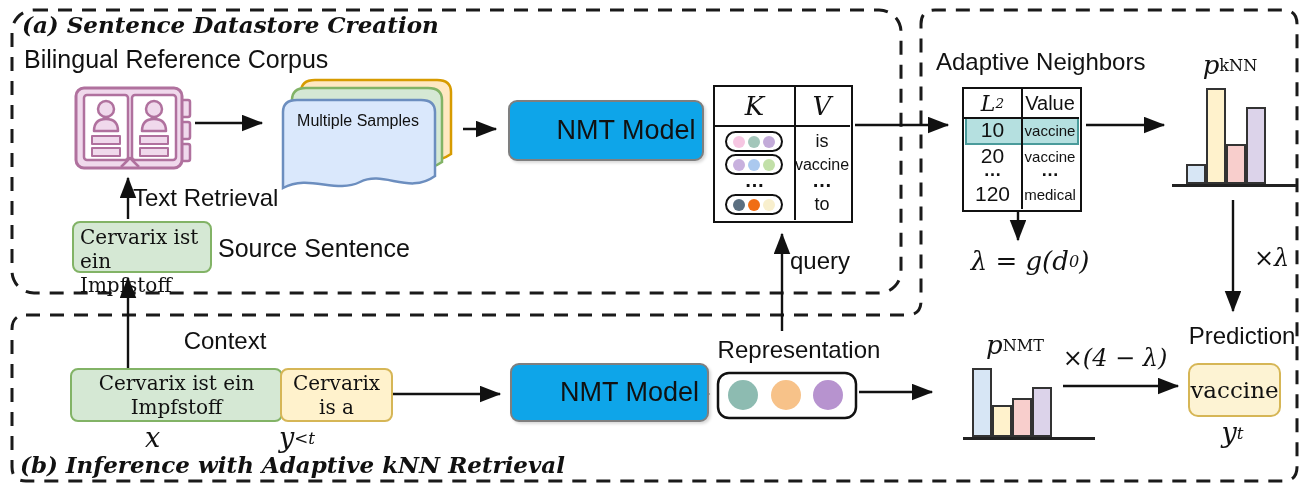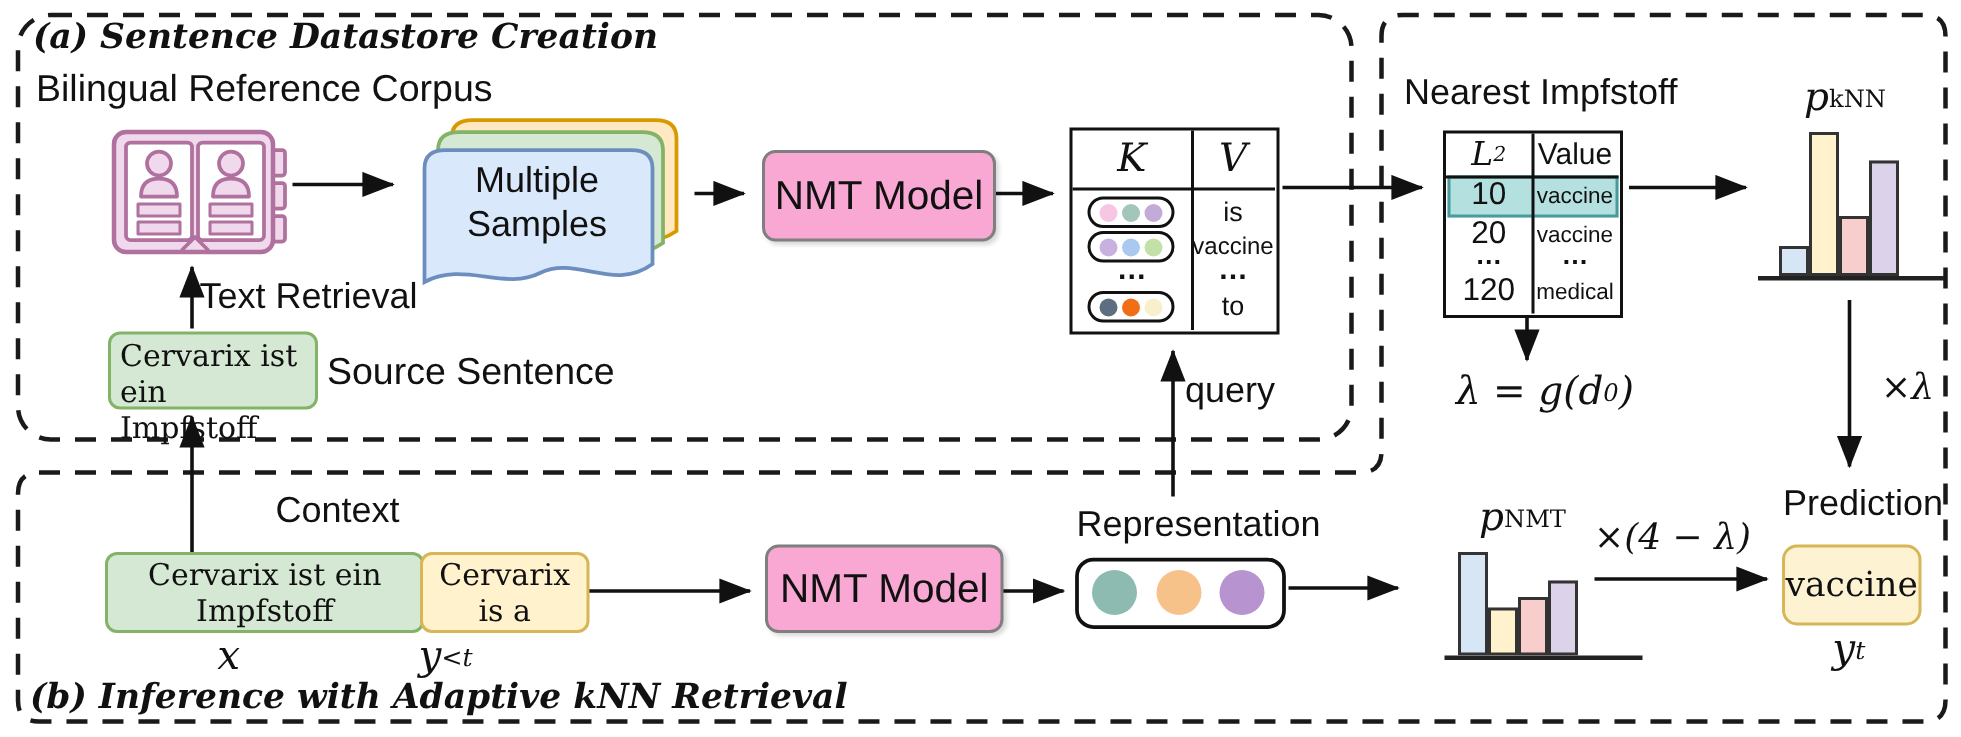--- a/index.html
+++ b/index.html
@@ -3,22 +3,22 @@
 <meta charset="utf-8">
 <style>
   html,body{margin:0;padding:0;background:#fff;}
   #canvas{position:relative;width:1307px;height:491px;background:#fff;overflow:hidden;}
   .abs{position:absolute;}
   .sans{font-family:"Liberation Sans",sans-serif;color:#111;}
   .serif{font-family:"DejaVu Serif",serif;color:#111;}
   .math{font-family:"DejaVu Serif",serif;font-style:italic;color:#111;}
   .ctr{display:flex;align-items:center;justify-content:center;text-align:center;}
   .boldital{font-weight:bold;font-style:italic;}
-  .nmtbox{background:#f9a8d4;border:2px solid #7f7f7f;border-radius:9px;
-          box-shadow:2px 2px 3px rgba(0,0,0,0.15);font-size:27px;}
+  .nmtbox{background:#0ea5e9;border:2px solid #7f7f7f;border-radius:9px;
+          box-shadow:2px 2px 3px rgba(0,0,0,0.15);font-size:27px;padding-left:40px;}
   .greenbox{background:#d5e8d4;border:2px solid #82b366;border-radius:8px;}
   .yellowbox{background:#fff2cc;border:2px solid #d6b656;border-radius:8px;}
   .chart{position:absolute;border-bottom:3px solid #222;}
   .bar{position:absolute;bottom:0;border:2px solid #333;box-sizing:border-box;}
   .table-frame{position:absolute;background:#fff;border:2.5px solid #111;box-sizing:border-box;}
   .pill{position:absolute;border:2.5px solid #111;border-radius:11px;display:flex;
         align-items:center;justify-content:center;gap:3px;box-sizing:border-box;}
   .dot{width:12px;height:12px;border-radius:50%;display:inline-block;}
   .cellc{position:absolute;display:flex;align-items:center;justify-content:center;text-align:center;}
   sub{font-size:62%;}
@@ -87,21 +87,21 @@
       <line x1="859" y1="392" x2="932" y2="392" marker-end="url(#arr)"></line>
       <line x1="1063" y1="386" x2="1178" y2="386" marker-end="url(#arr)"></line>
       <line x1="1086" y1="125" x2="1164" y2="125" marker-end="url(#arr)"></line>
       <line x1="1018" y1="212" x2="1018" y2="240" marker-end="url(#arr)"></line>
       <line x1="1233" y1="200" x2="1233" y2="311" marker-end="url(#arr)"></line>
     </g>
   </svg>
 
   <div class="abs serif boldital" style="left:22px;top:11px;font-size:23px;">(a) Sentence Datastore Creation</div>
   <div class="abs sans" style="left:24px;top:45px;font-size:25px;">Bilingual Reference Corpus</div>
-  <div class="abs sans ctr" style="left:288px;top:106px;width:140px;font-size:24px;line-height:29px;">Multiple Samples</div>
+  <div class="abs sans ctr" style="left:288px;top:106px;width:140px;font-size:16px;line-height:29px;">Multiple Samples</div>
   <div class="abs sans nmtbox ctr" style="left:508px;top:100px;width:152px;height:57px;">NMT Model</div>
   <div class="abs sans" style="left:133px;top:184px;font-size:24px;">Text Retrieval</div>
   <div class="abs serif greenbox" style="left:72px;top:221px;width:140px;height:52px;font-size:20px;
        line-height:24px;padding:2px 6px;box-sizing:border-box;">Cervarix ist ein Impfstoff</div>
   <div class="abs sans" style="left:218px;top:234px;font-size:25px;">Source Sentence</div>
 
   <div class="table-frame" style="left:713px;top:85px;width:140px;height:138px;">
     <div class="abs" style="left:79px;top:0;height:133px;border-right:2.5px solid #111;"></div>
     <div class="abs" style="left:0;top:38px;width:135px;border-top:2.5px solid #111;"></div>
     <div class="cellc math" style="left:0;top:0;width:79px;height:38px;font-size:26px;">K</div>
@@ -122,21 +122,21 @@
         <span class="dot" style="background: rgb(240, 110, 21);"></span>
         <span class="dot" style="background: rgb(248, 239, 205);"></span>
       </div>
     <div class="cellc sans" style="left:79px;top:44px;width:56px;height:21px;font-size:18px;">is</div>
     <div class="cellc sans" style="left:79px;top:67px;width:56px;height:21px;font-size:16px;">vaccine</div>
     <div class="cellc sans" style="left:79px;top:84px;width:56px;height:18px;font-size:20px;font-weight:bold;">…</div>
     <div class="cellc sans" style="left:79px;top:107px;width:56px;height:21px;font-size:18px;">to</div>
   </div>
   <div class="abs sans" style="left:790px;top:247px;font-size:24px;">query</div>
 
-  <div class="abs sans" style="left:936px;top:48px;font-size:24px;">Nearest Impfstoff</div>
+  <div class="abs sans" style="left:936px;top:48px;font-size:24px;">Adaptive Neighbors</div>
   <div class="table-frame" style="left:962px;top:87px;width:120px;height:125px;">
     <div class="abs" style="left:1px;top:28px;width:110px;height:24px;background:#b5e0e0;border:2.5px solid #4a9b9b;"></div>
     <div class="abs" style="left:57px;top:0;height:120px;border-right:2.5px solid #111;"></div>
     <div class="abs" style="left:0;top:28px;width:115px;border-top:2px solid #111;"></div>
     <div class="cellc math" style="left:0;top:0;width:57px;height:28px;font-size:22px;">
       <span>L</span>
         <sub>2</sub>
     </div>
     <div class="cellc sans" style="left:57px;top:0;width:58px;height:28px;font-size:20px;">Value</div>
     <div class="cellc sans" style="left:0;top:29px;width:57px;height:24px;font-size:21px;">10</div>

